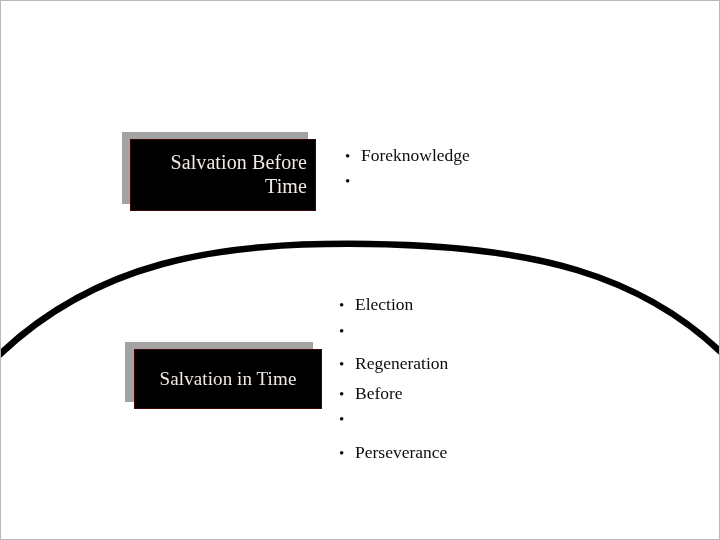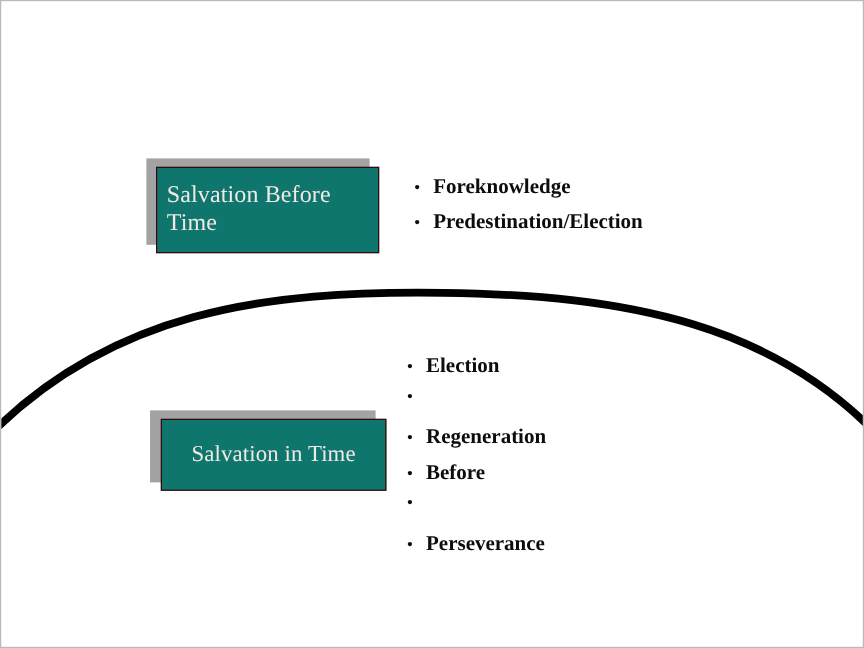--- a/index.html
+++ b/index.html
@@ -35,28 +35,28 @@
   
   .box-group {
     position: absolute;
   }
   .box-shadow {
     position: absolute;
     background: #a3a3a3;
   }
   .box-main {
     position: absolute;
-    background: #0f766e;
+    background: #000000;
     border: 1px solid #3d0505;
     box-sizing: border-box;
     color: #f2e9e4;
     display: flex;
     align-items: center;
     justify-content: center;
-    text-align: left;
+    text-align: right;
     line-height: 1.18;
     letter-spacing: 0.1px;
   }
 
   #box-before {
     left: 121px;
     top: 131px;
   }
   #box-before .box-shadow {
     left: 0px;
@@ -108,21 +108,20 @@
   .bullet-dot {
     display: inline-block;
     width: 16px;
     flex: 0 0 16px;
     font-size: 15px;
     line-height: 1;
     color: #0d0d0d;
   }
   .bullet-text {
     display: inline-block;
-    font-weight: bold;
   }
 
   #list-before-time {
     left: 344px;
     top: 144px;
     font-size: 17.5px;
   }
   #list-before-time li {
     height: 29px;
   }
@@ -150,21 +149,20 @@
     <div class="box-main">Salvation Before Time</div>
   </div>
 
   <ul class="bullet-list" id="list-before-time">
     <li>
       <span class="bullet-dot">•</span>
       <span class="bullet-text">Foreknowledge</span>
     </li>
     <li>
       <span class="bullet-dot">•</span>
-      <span class="bullet-text">Predestination/Election</span>
     </li>
   </ul>
 
   <div class="box-group" id="box-in-time">
     <div class="box-shadow"></div>
     <div class="box-main">Salvation in Time</div>
   </div>
 
   <ul class="bullet-list" id="list-in-time">
     <li>

